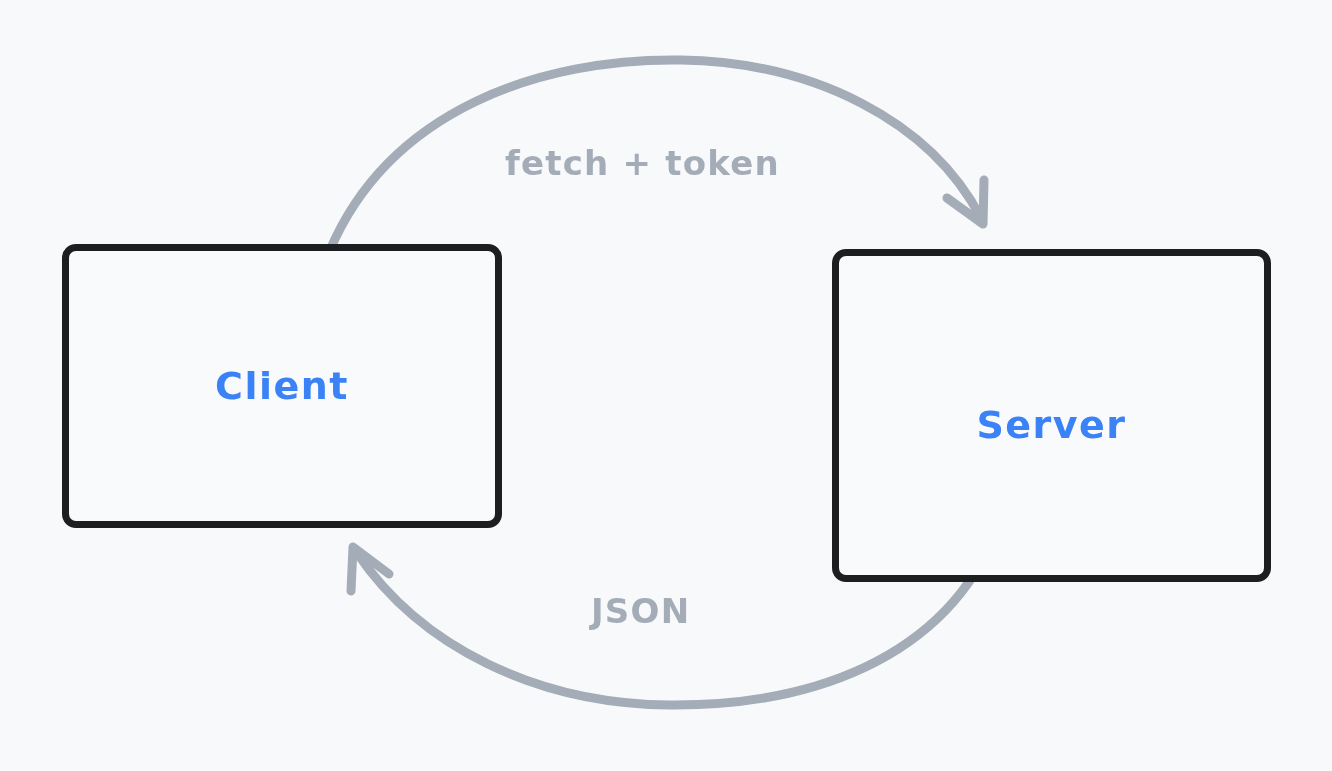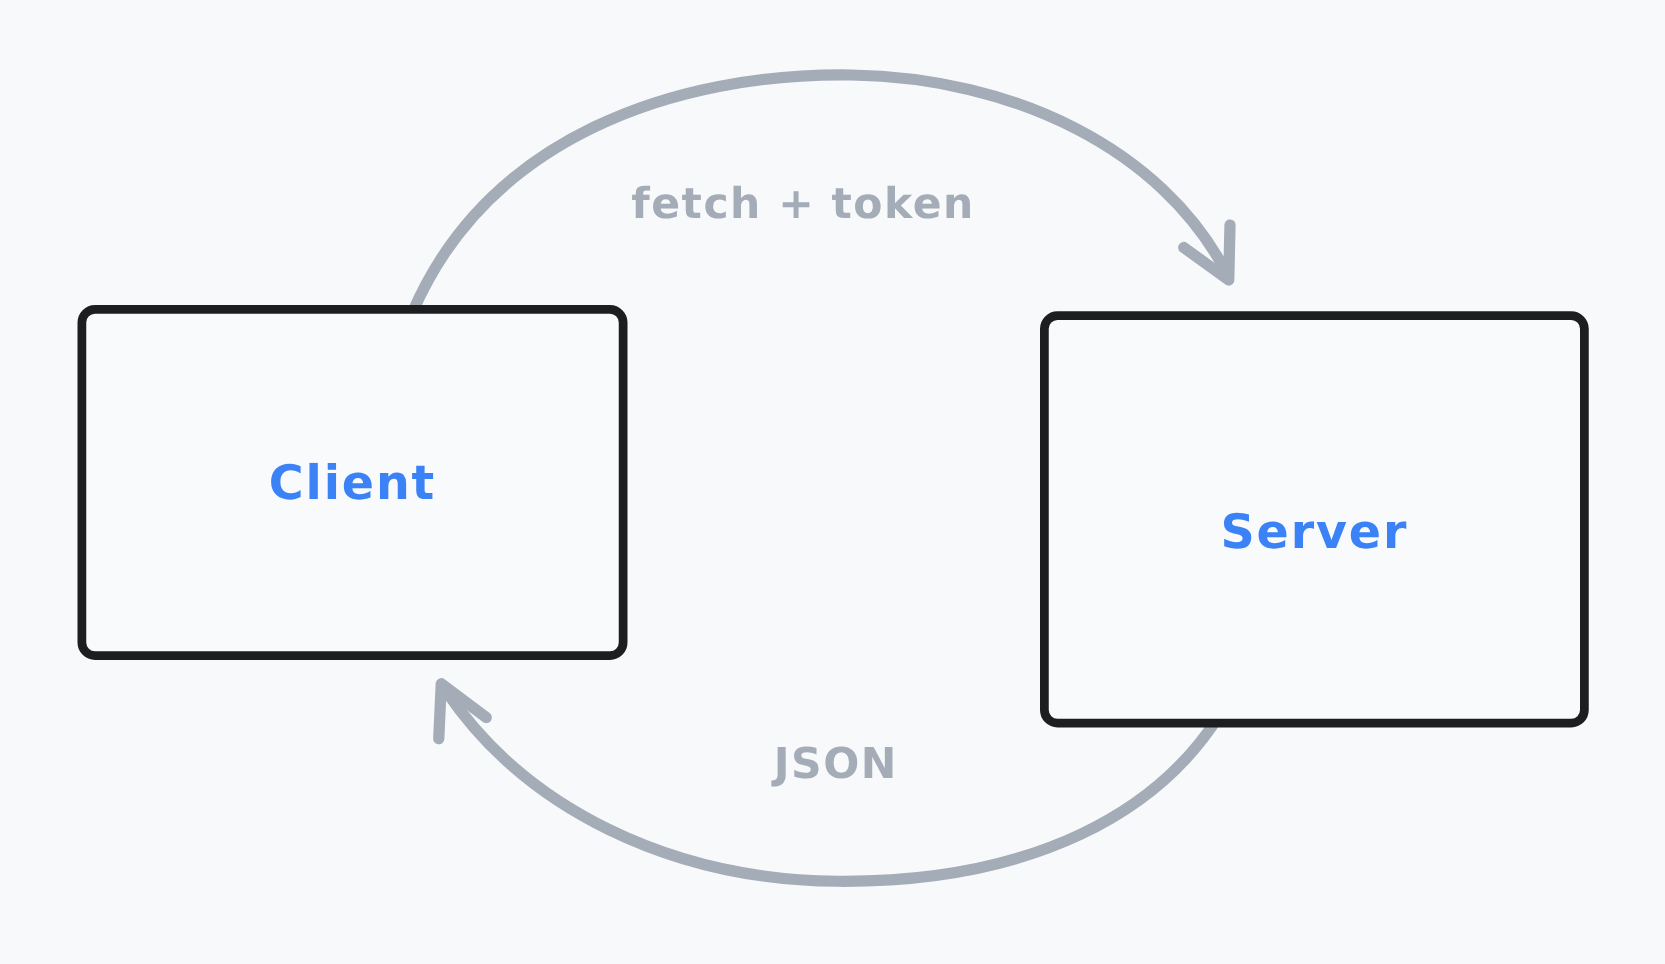--- a/index.html
+++ b/index.html
@@ -73,21 +73,20 @@
     user-select: none;
     line-height: 1;
   }
   #edge-label-request {
     left: 505px;
     top: 146px;
   }
   #edge-label-response {
     left: 591px;
     top: 594px;
-    margin-left: 28px;
   }
 </style>
 </head>
 <body>
 
 <div id="diagram-canvas">
 
   <svg id="arrow-layer" viewBox="0 0 1332 771">
 
     <g>

